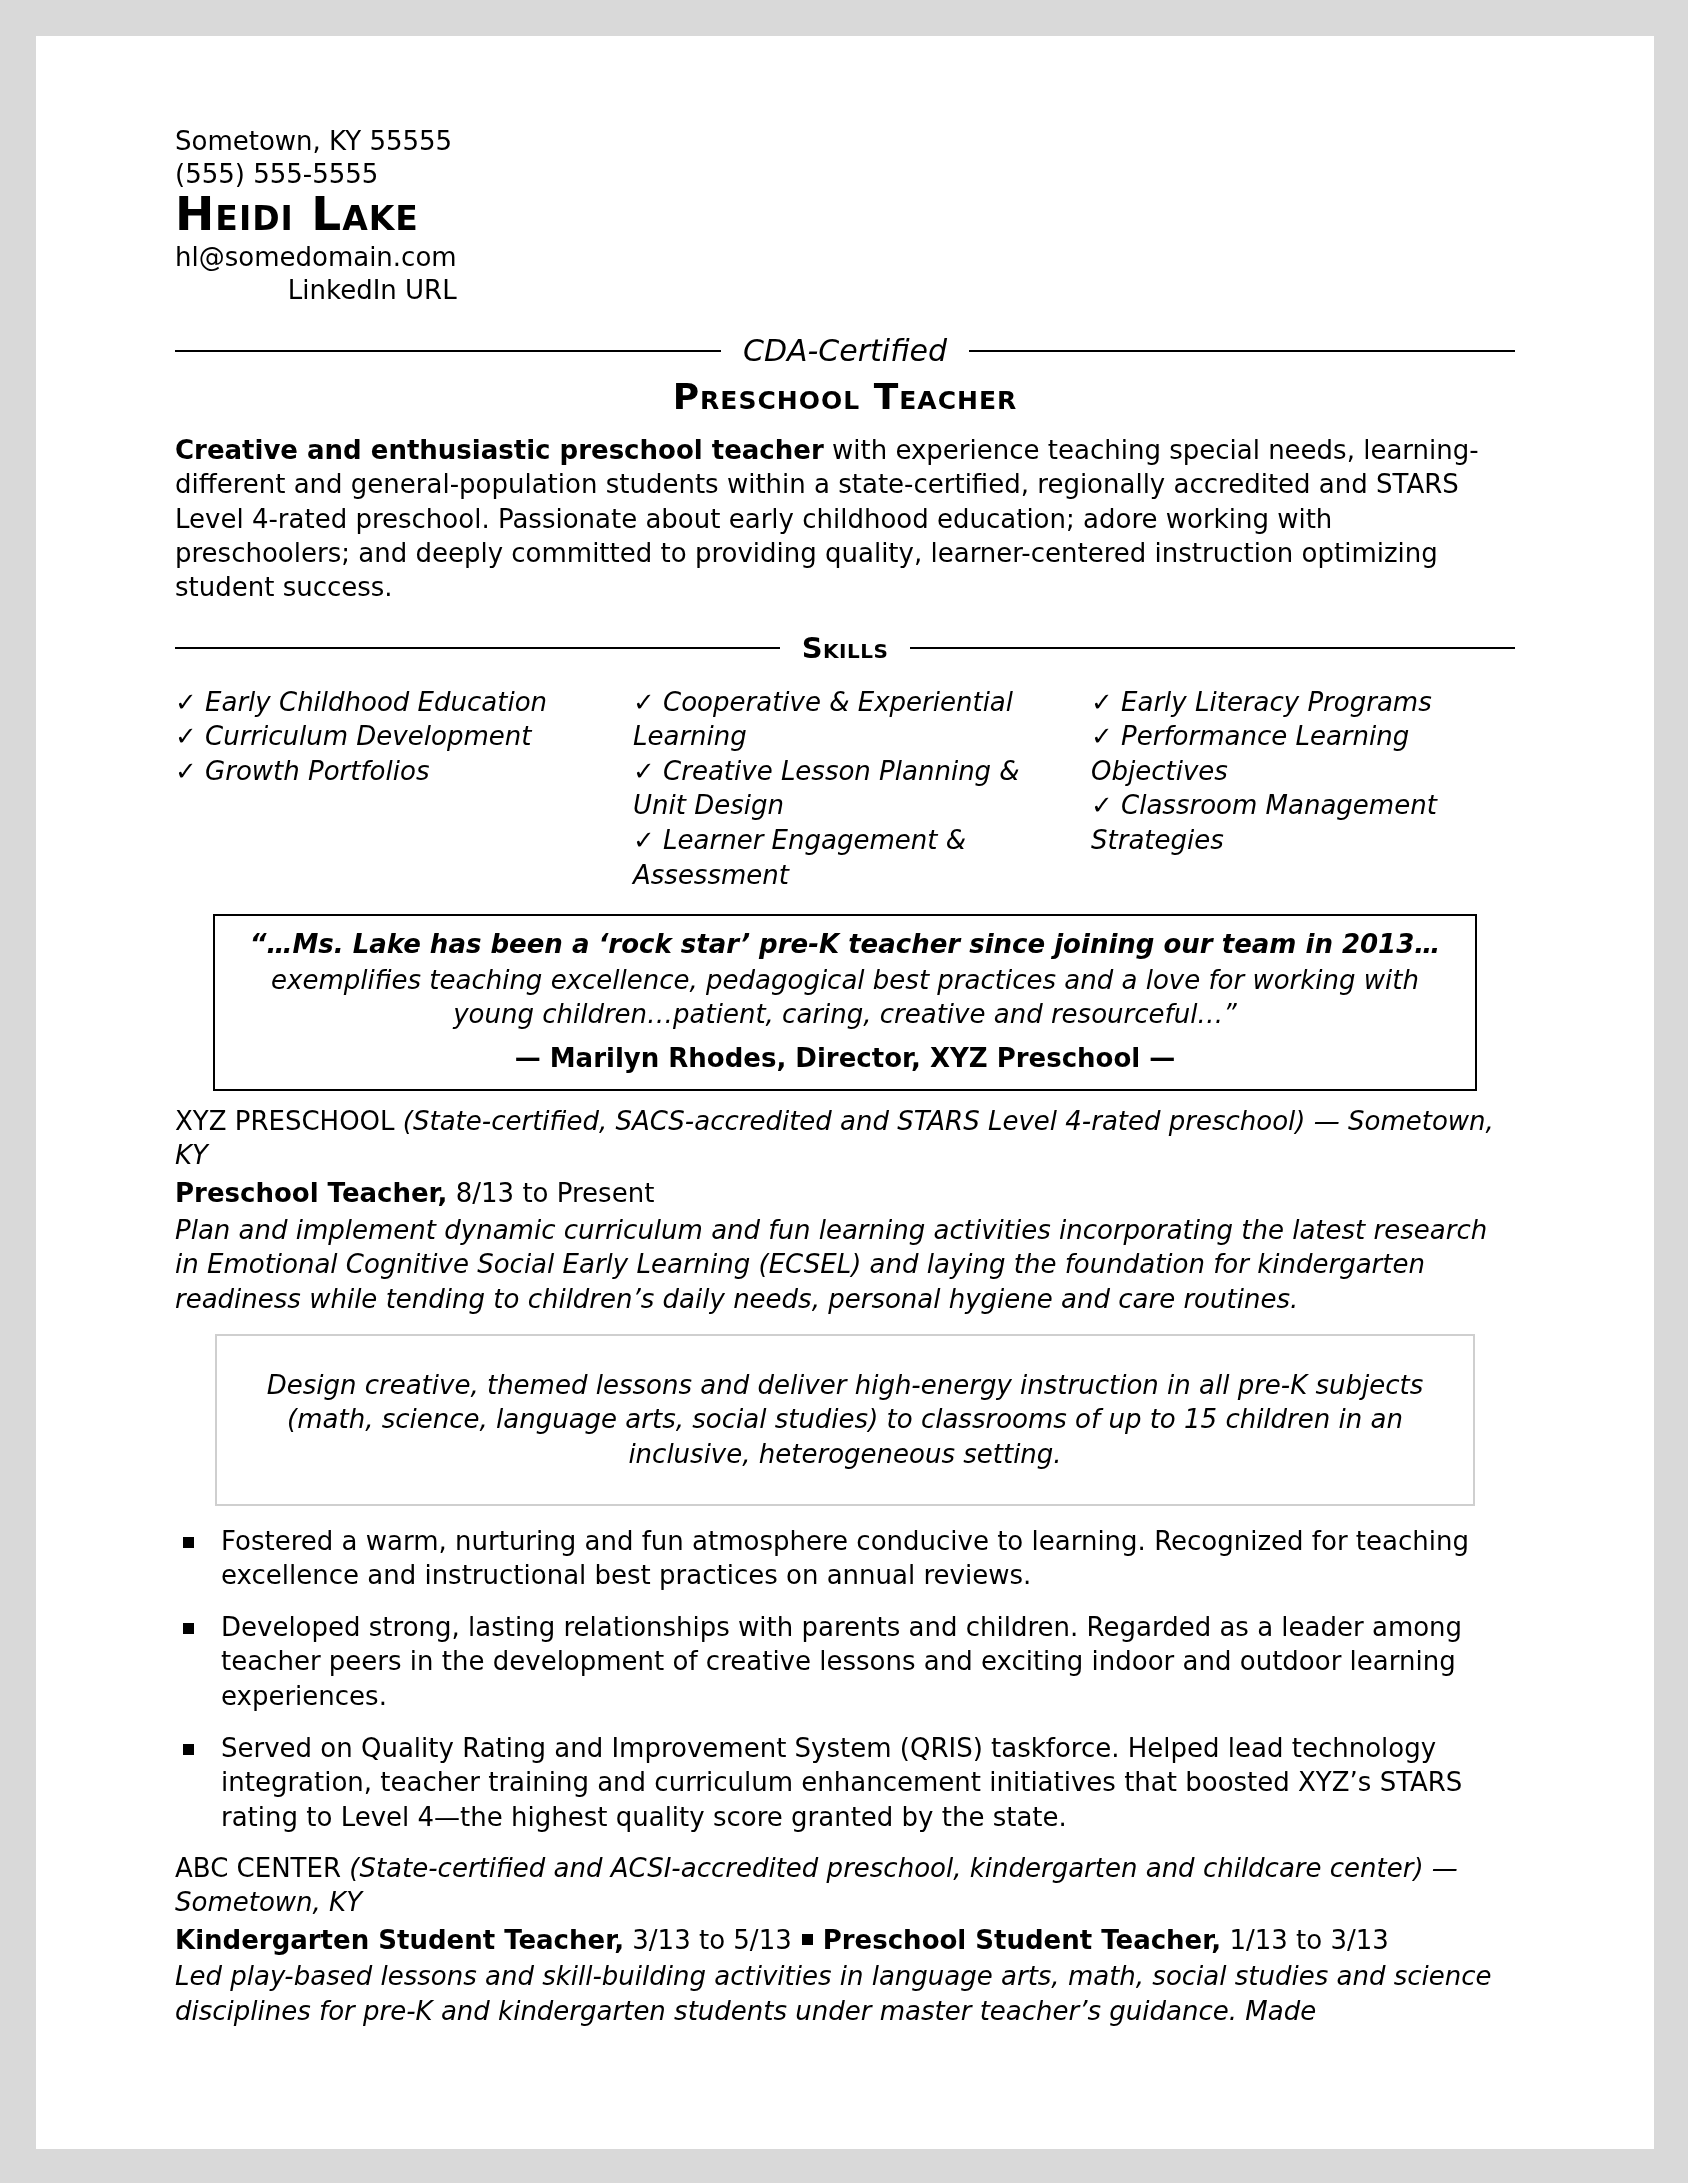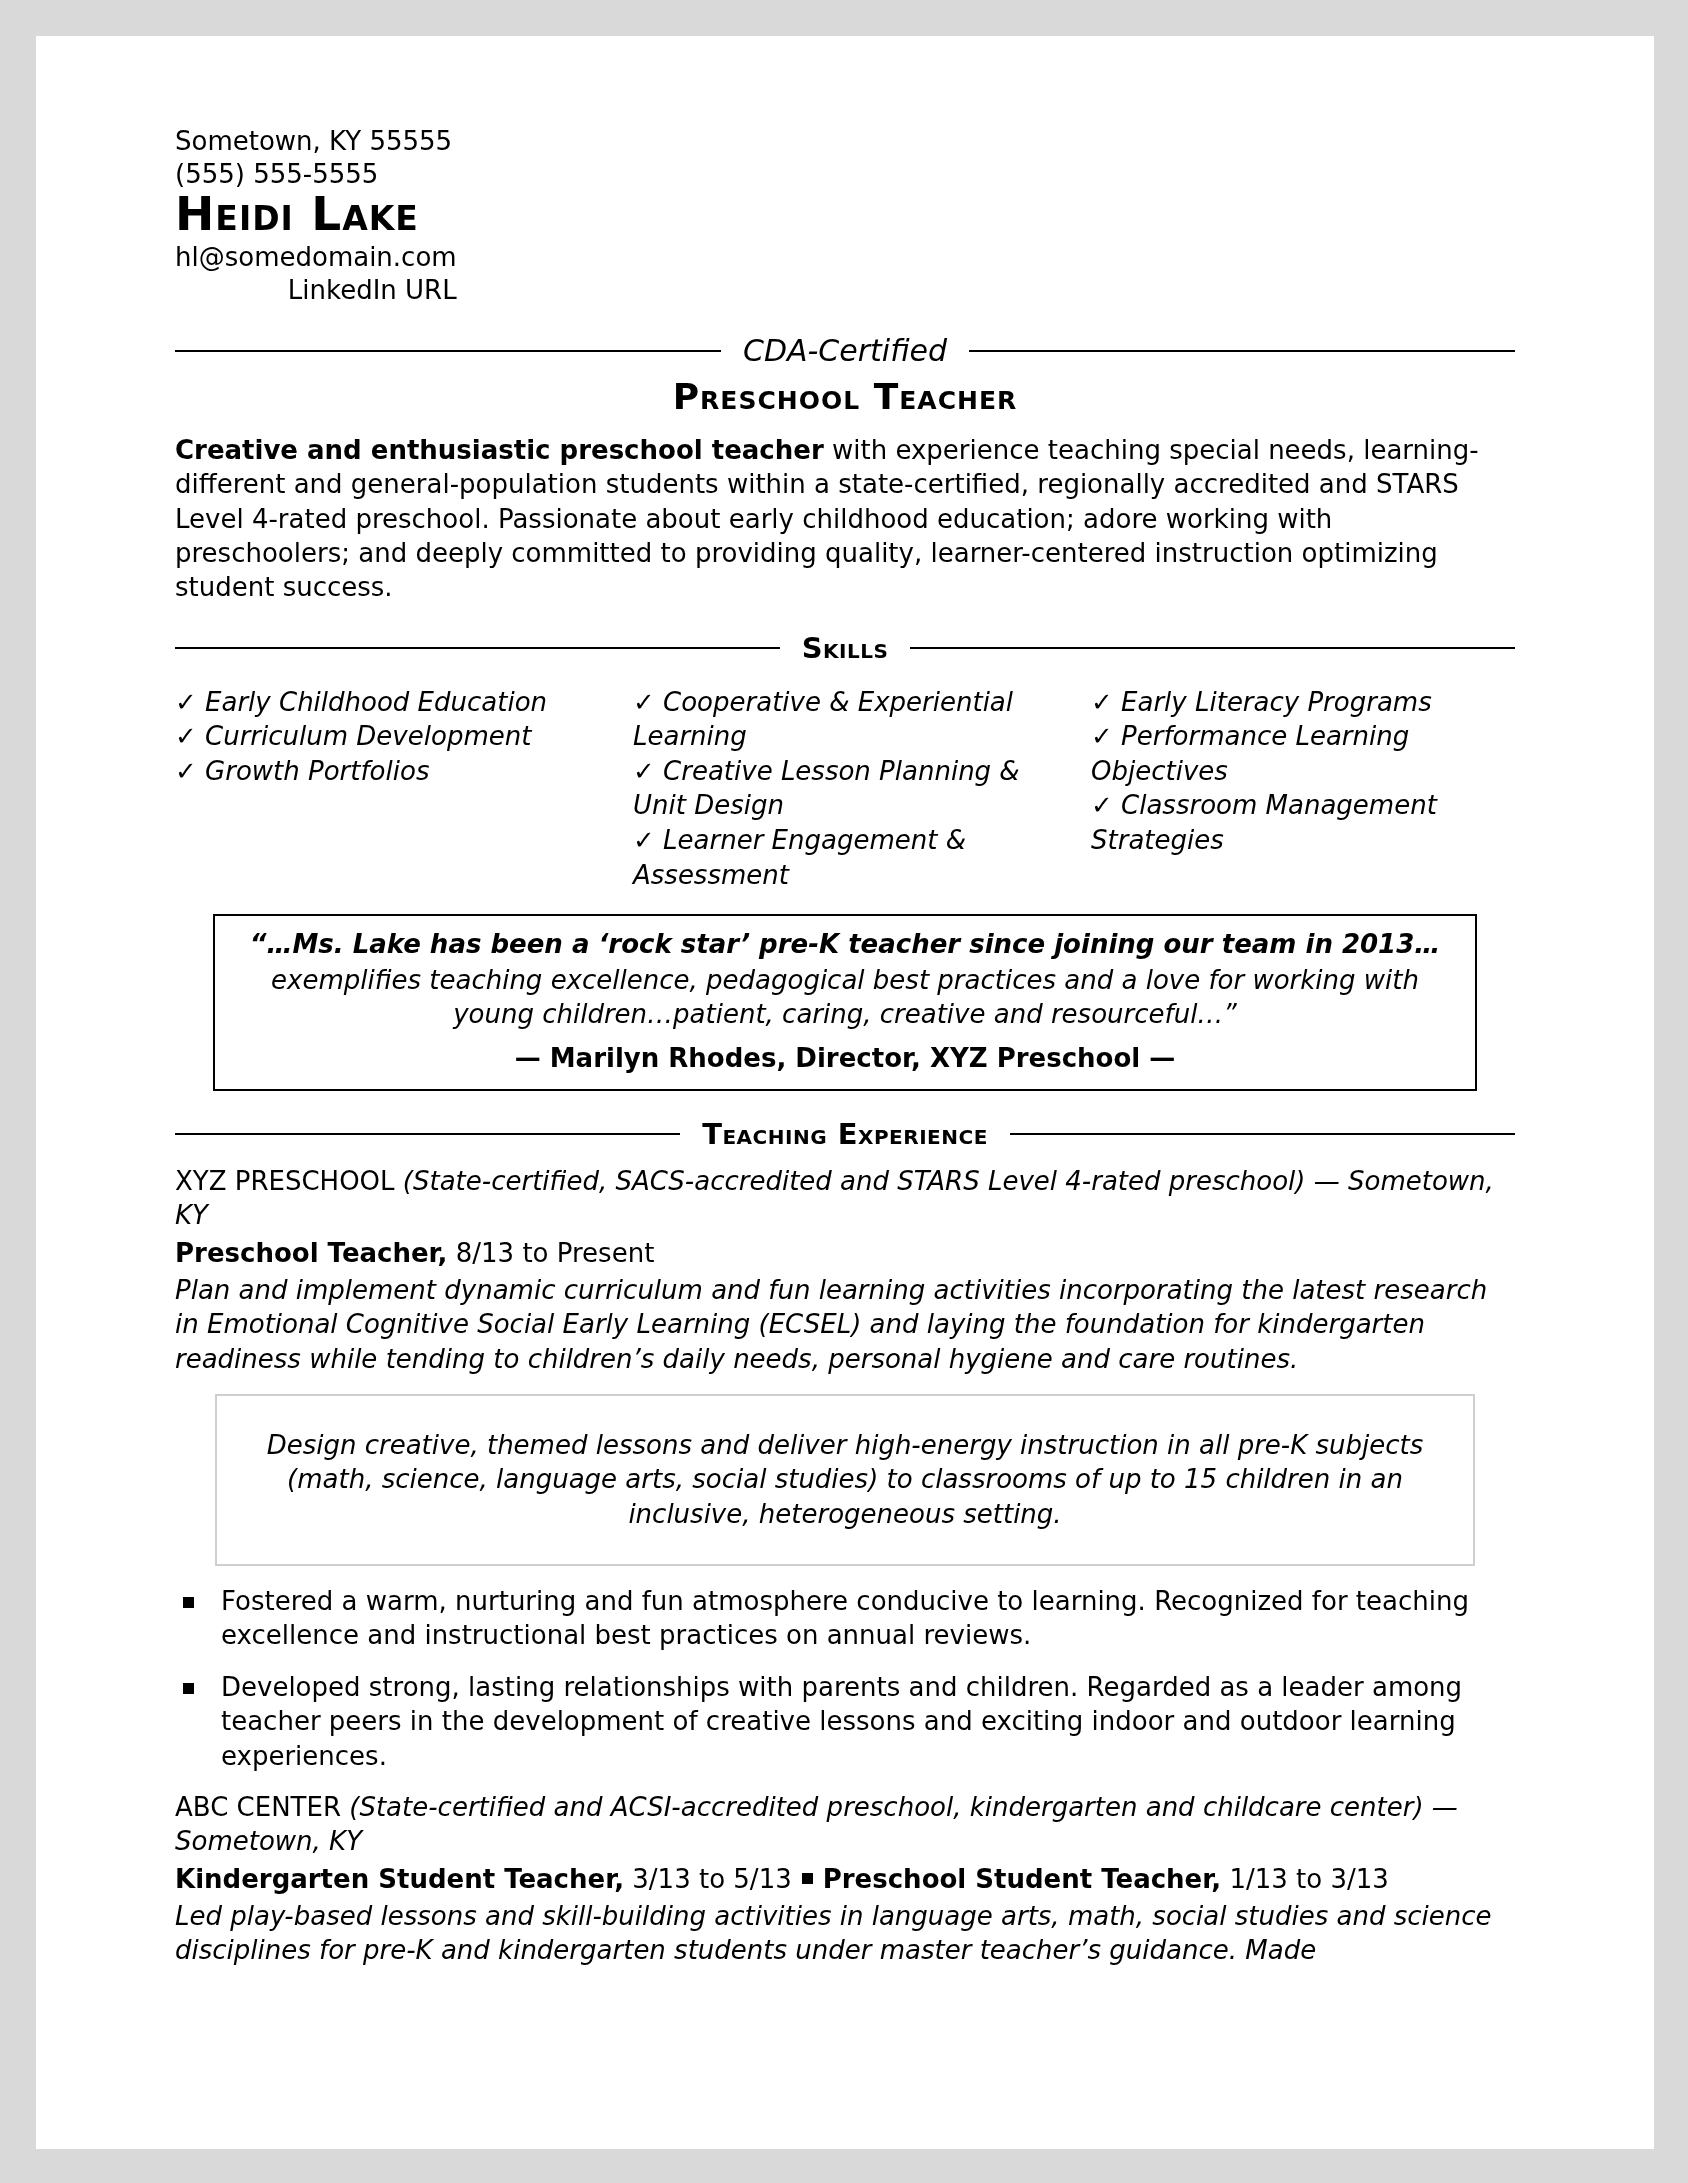--- a/index.html
+++ b/index.html
@@ -244,39 +244,35 @@
       <div>✓ Classroom Management Strategies</div>
     </div>
   </div>
 
   <div class="quote-box">
     <div class="quote-lead">“…Ms. Lake has been a ‘rock star’ pre-K teacher since joining our team in 2013…</div>
     <div class="quote-body">exemplifies teaching excellence, pedagogical best practices and a love for working with young children…patient, caring, creative and resourceful…”</div>
     <div class="quote-attr">— Marilyn Rhodes, Director, XYZ Preschool —</div>
   </div>
 
-  <div class="rule-title section">
-    <div class="line"></div>
-    <div class="txt">Teaching Experience</div>
-    <div class="line"></div>
-  </div>
 
   <div class="exp-org">
     <span>XYZ PRESCHOOL</span><span class="ital"> (State-certified, SACS-accredited and STARS Level 4-rated preschool) — Sometown, KY</span>
   </div>
   <div class="exp-role">
     <b>Preschool Teacher,</b><span> 8/13 to Present</span>
   </div>
   <div class="exp-desc">Plan and implement dynamic curriculum and fun learning activities incorporating the latest research in Emotional Cognitive Social Early Learning (ECSEL) and laying the foundation for kindergarten readiness while tending to children’s daily needs, personal hygiene and care routines.</div>
 
   <div class="callout">Design creative, themed lessons and deliver high-energy instruction in all pre-K subjects (math, science, language arts, social studies) to classrooms of up to 15 children in an inclusive, heterogeneous setting.</div>
 
   <ul class="bullets">
     <li>Fostered a warm, nurturing and fun atmosphere conducive to learning. Recognized for teaching excellence and instructional best practices on annual reviews.</li>
     <li>Developed strong, lasting relationships with parents and children. Regarded as a leader among teacher peers in the development of creative lessons and exciting indoor and outdoor learning experiences.</li>
+    <li>Served on Quality Rating and Improvement System (QRIS) taskforce. Helped lead technology integration, teacher training and curriculum enhancement initiatives that boosted XYZ’s STARS rating to Level 4—the highest quality score granted by the state.</li>
   </ul>
 
   <div class="exp-org">
     <span>ABC CENTER</span><span class="ital"> (State-certified and ACSI-accredited preschool, kindergarten and childcare center) — Sometown, KY</span>
   </div>
   <div class="exp-role">
     <b>Kindergarten Student Teacher,</b><span> 3/13 to 5/13</span><span class="sq-sep"></span><b>Preschool Student Teacher,</b><span> 1/13 to 3/13</span>
   </div>
   <div class="exp-desc">Led play-based lessons and skill-building activities in language arts, math, social studies and science disciplines for pre-K and kindergarten students under master teacher’s guidance. Made</div>
 

